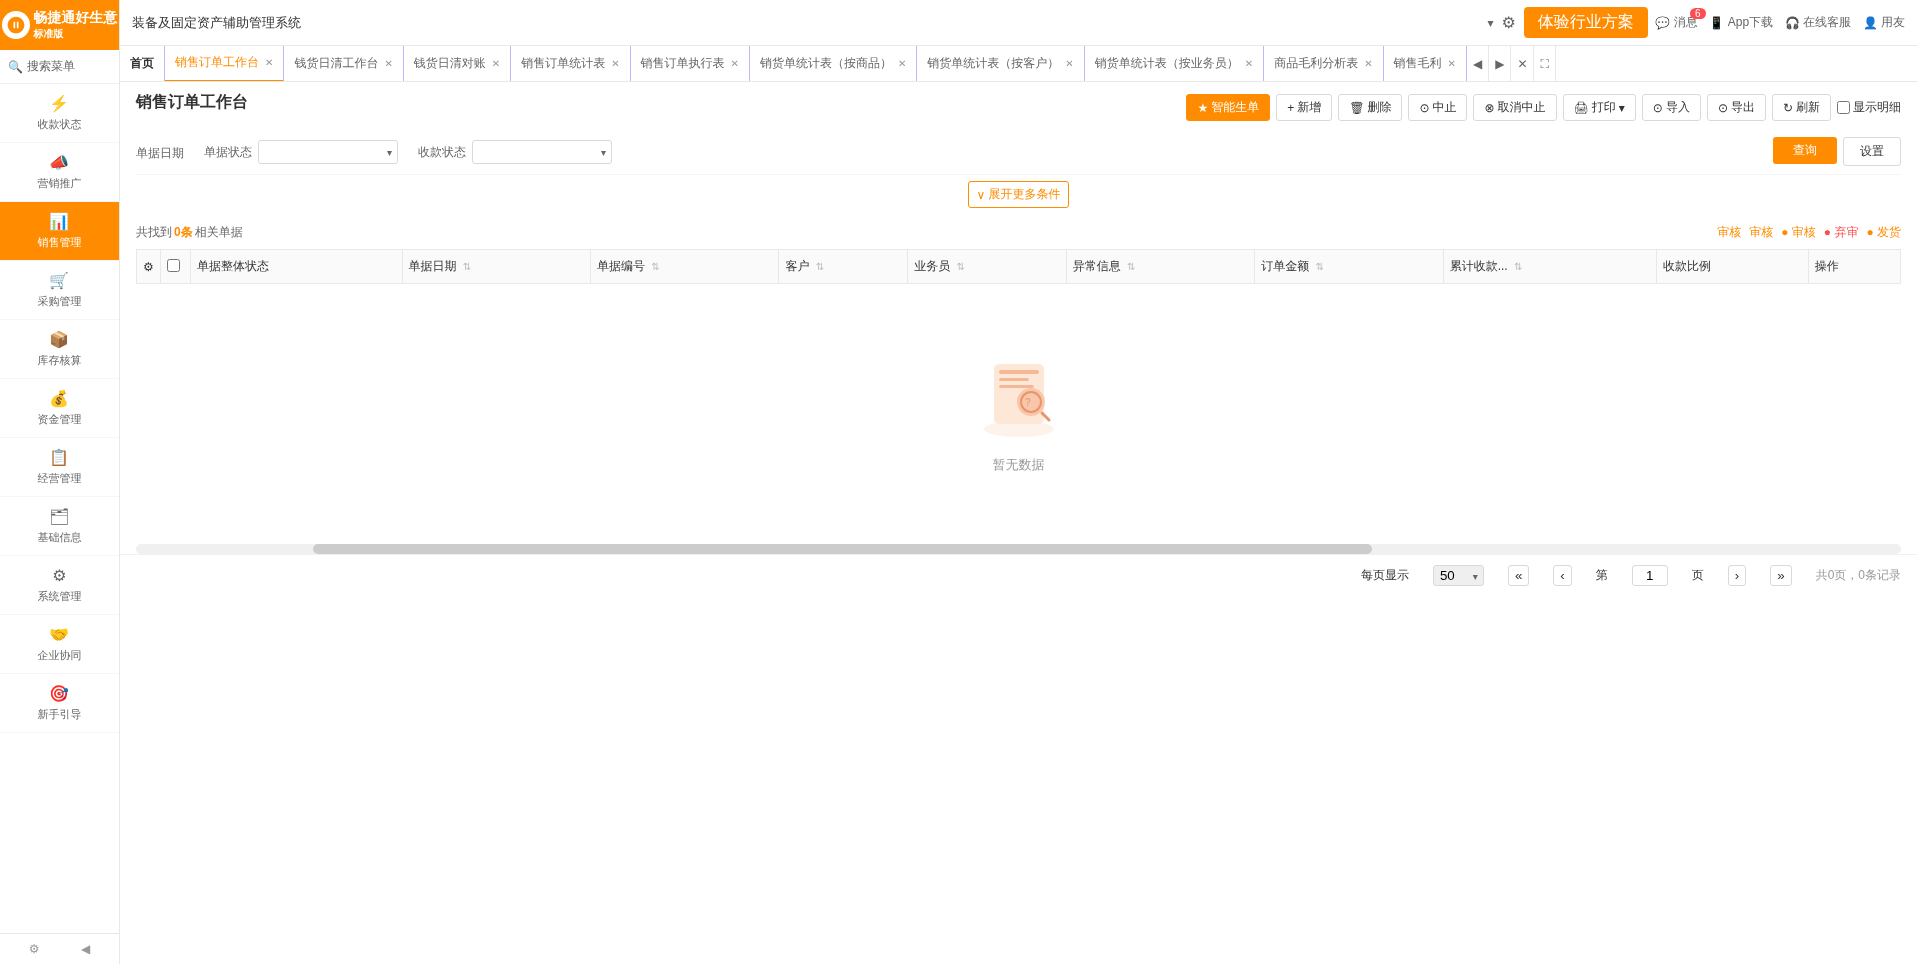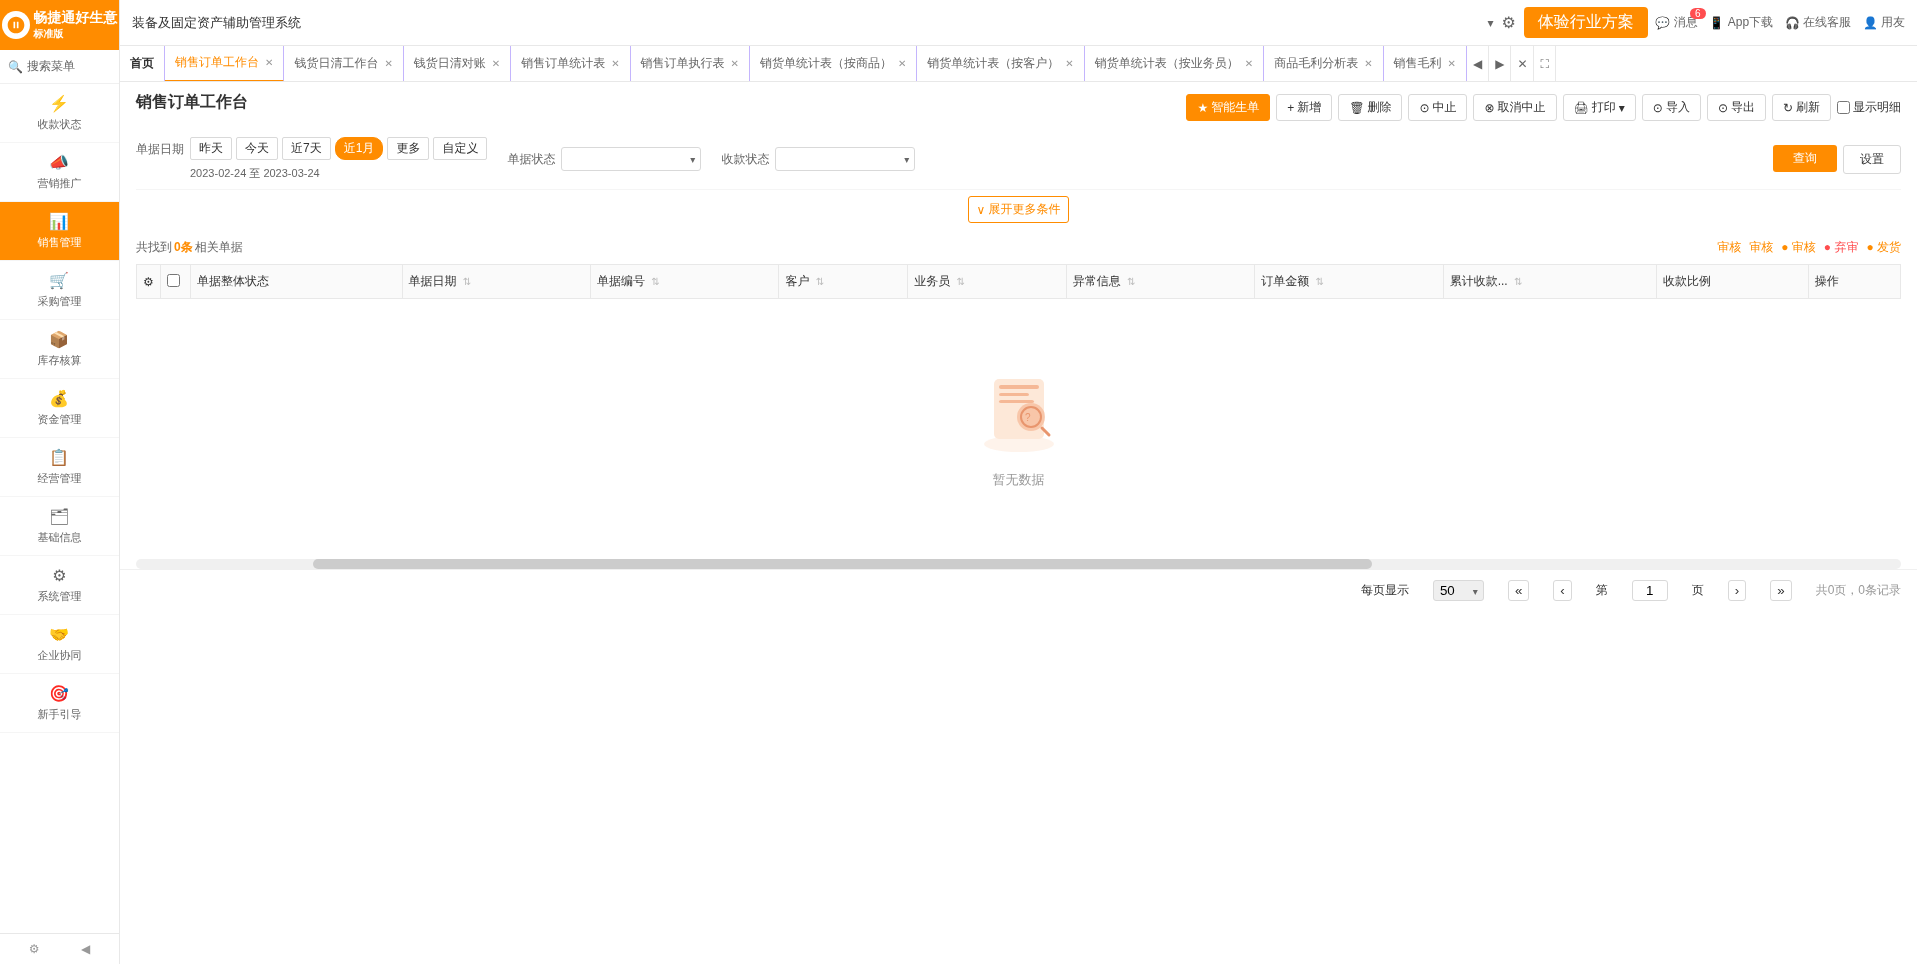--- a/index.html
+++ b/index.html
@@ -305,31 +305,20 @@
               <span>显示明细</span>
             </label>
           </div>
         </div>
 
 
         <div class="filter-section">
           <div class="filter-row">
             <div class="filter-group">
               <span class="filter-label">单据日期</span>
-              <div style="display: flex; flex-direction: column; gap: 2px;">
-                <div class="date-btns">
-                  <button class="date-btn">昨天</button>
-                  <button class="date-btn">今天</button>
-                  <button class="date-btn">近7天</button>
-                  <button class="date-btn active">近1月</button>
-                  <button class="date-btn">更多</button>
-                  <button class="date-btn">自定义</button>
-                </div>
-                <span class="date-range">2023-02-24 至 2023-03-24</span>
-              </div>
             </div>
             <div class="filter-group">
               <span class="filter-label">单据状态</span>
               <div class="select-wrapper">
                 <select class="select-box">
                   <option value=""></option>
                 </select>
               </div>
             </div>
             <div class="filter-group">

